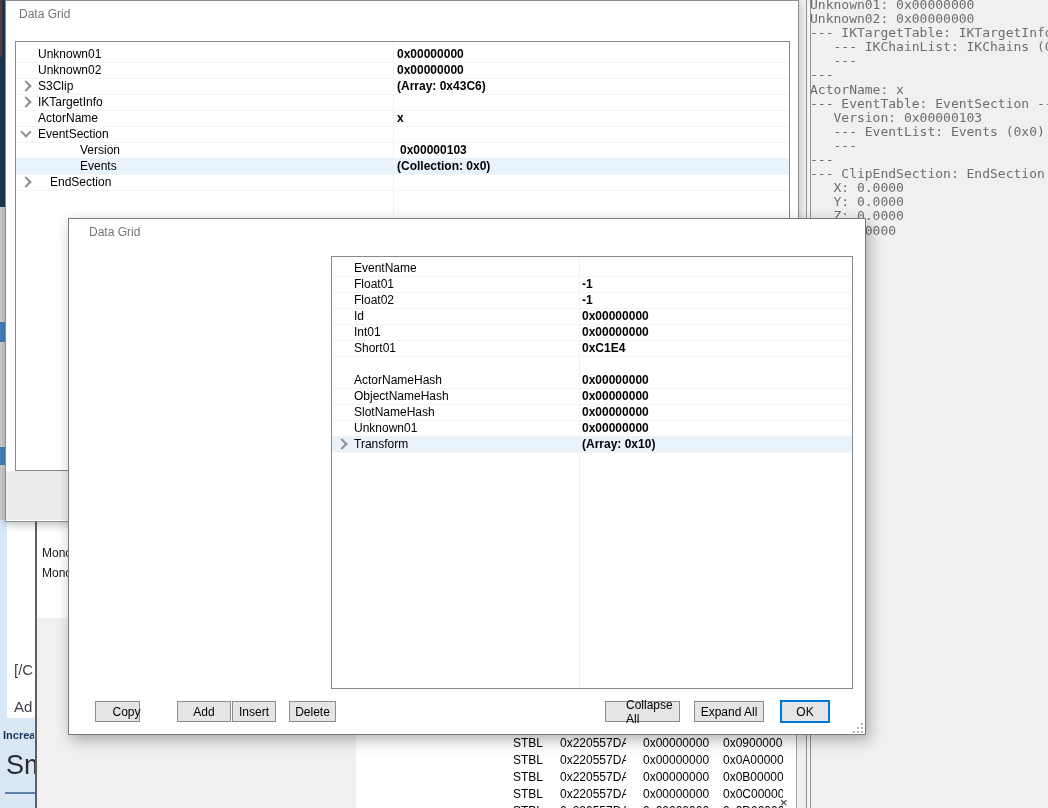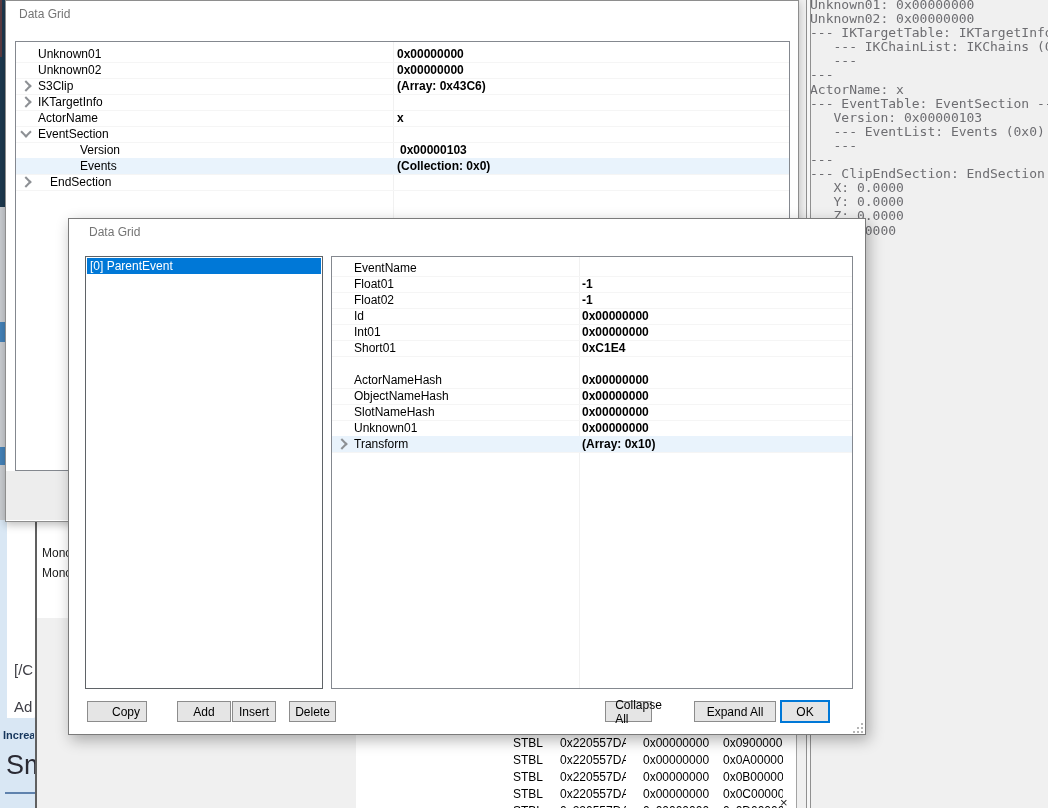--- a/index.html
+++ b/index.html
@@ -185,23 +185,20 @@
       <span class="chev col" style="left:6px;top:4px;"></span>
       <span class="plabel" style="left:34px;">EndSection</span>
       <span class="pvalue" style="left:381px;"></span>
     </div>
   </div>
 </div>
 
 <div class="win dialog">
   <div class="win-title" style="left:20px;top:6px;">Data Grid</div>
 
-  <div class="listbox" style="left:16px;top:37px;width:236px;height:431px;">
-    <div class="sel-item">[0] ParentEvent</div>
-  </div>
 
   <div class="gridbox" style="left:262px;top:37px;width:520px;height:431px;">
     <div class="vsep" style="left:247px;"></div>
     <div class="prow" style="top:3px;">
       <span class="plabel" style="left:22px;">EventName</span>
       <span class="pvalue" style="left:250px;"></span>
     </div>
     <div class="prow" style="top:19px;">
       <span class="plabel" style="left:22px;">Float01</span>
       <span class="pvalue" style="left:250px;">-1</span>
@@ -238,21 +235,21 @@
       <span class="plabel" style="left:22px;">Unknown01</span>
       <span class="pvalue" style="left:250px;">0x00000000</span>
     </div>
     <div class="prow hl" style="top:179px;">
       <span class="chev col" style="left:6px;top:4px;"></span>
       <span class="plabel" style="left:22px;">Transform</span>
       <span class="pvalue" style="left:250px;">(Array: 0x10)</span>
     </div>
   </div>
 
-  <div class="btn" style="left:18px;top:482px;width:60px;padding-left:18px;">Copy</div>
+  <div class="btn" style="left:26px;top:482px;width:45px;padding-left:18px;">Copy</div>
   <div class="btn" style="left:108px;top:482px;width:54px;">Add</div>
   <div class="btn" style="left:163px;top:482px;width:44px;">Insert</div>
   <div class="btn" style="left:220px;top:482px;width:47px;">Delete</div>
-  <div class="btn" style="left:536px;top:482px;width:47px;padding-left:20px;">Collapse All</div>
-  <div class="btn" style="left:625px;top:482px;width:82px;">Expand All</div>
+  <div class="btn" style="left:536px;top:482px;width:75px;padding-left:20px;">Collapse All</div>
+  <div class="btn" style="left:625px;top:482px;width:70px;">Expand All</div>
   <div class="btn primary" style="left:711px;top:481px;width:50px;height:23px;">OK</div>
   <span class="grip-dot" style="left:784px;top:512px;"></span>
 </div>
 
 </body></html>

